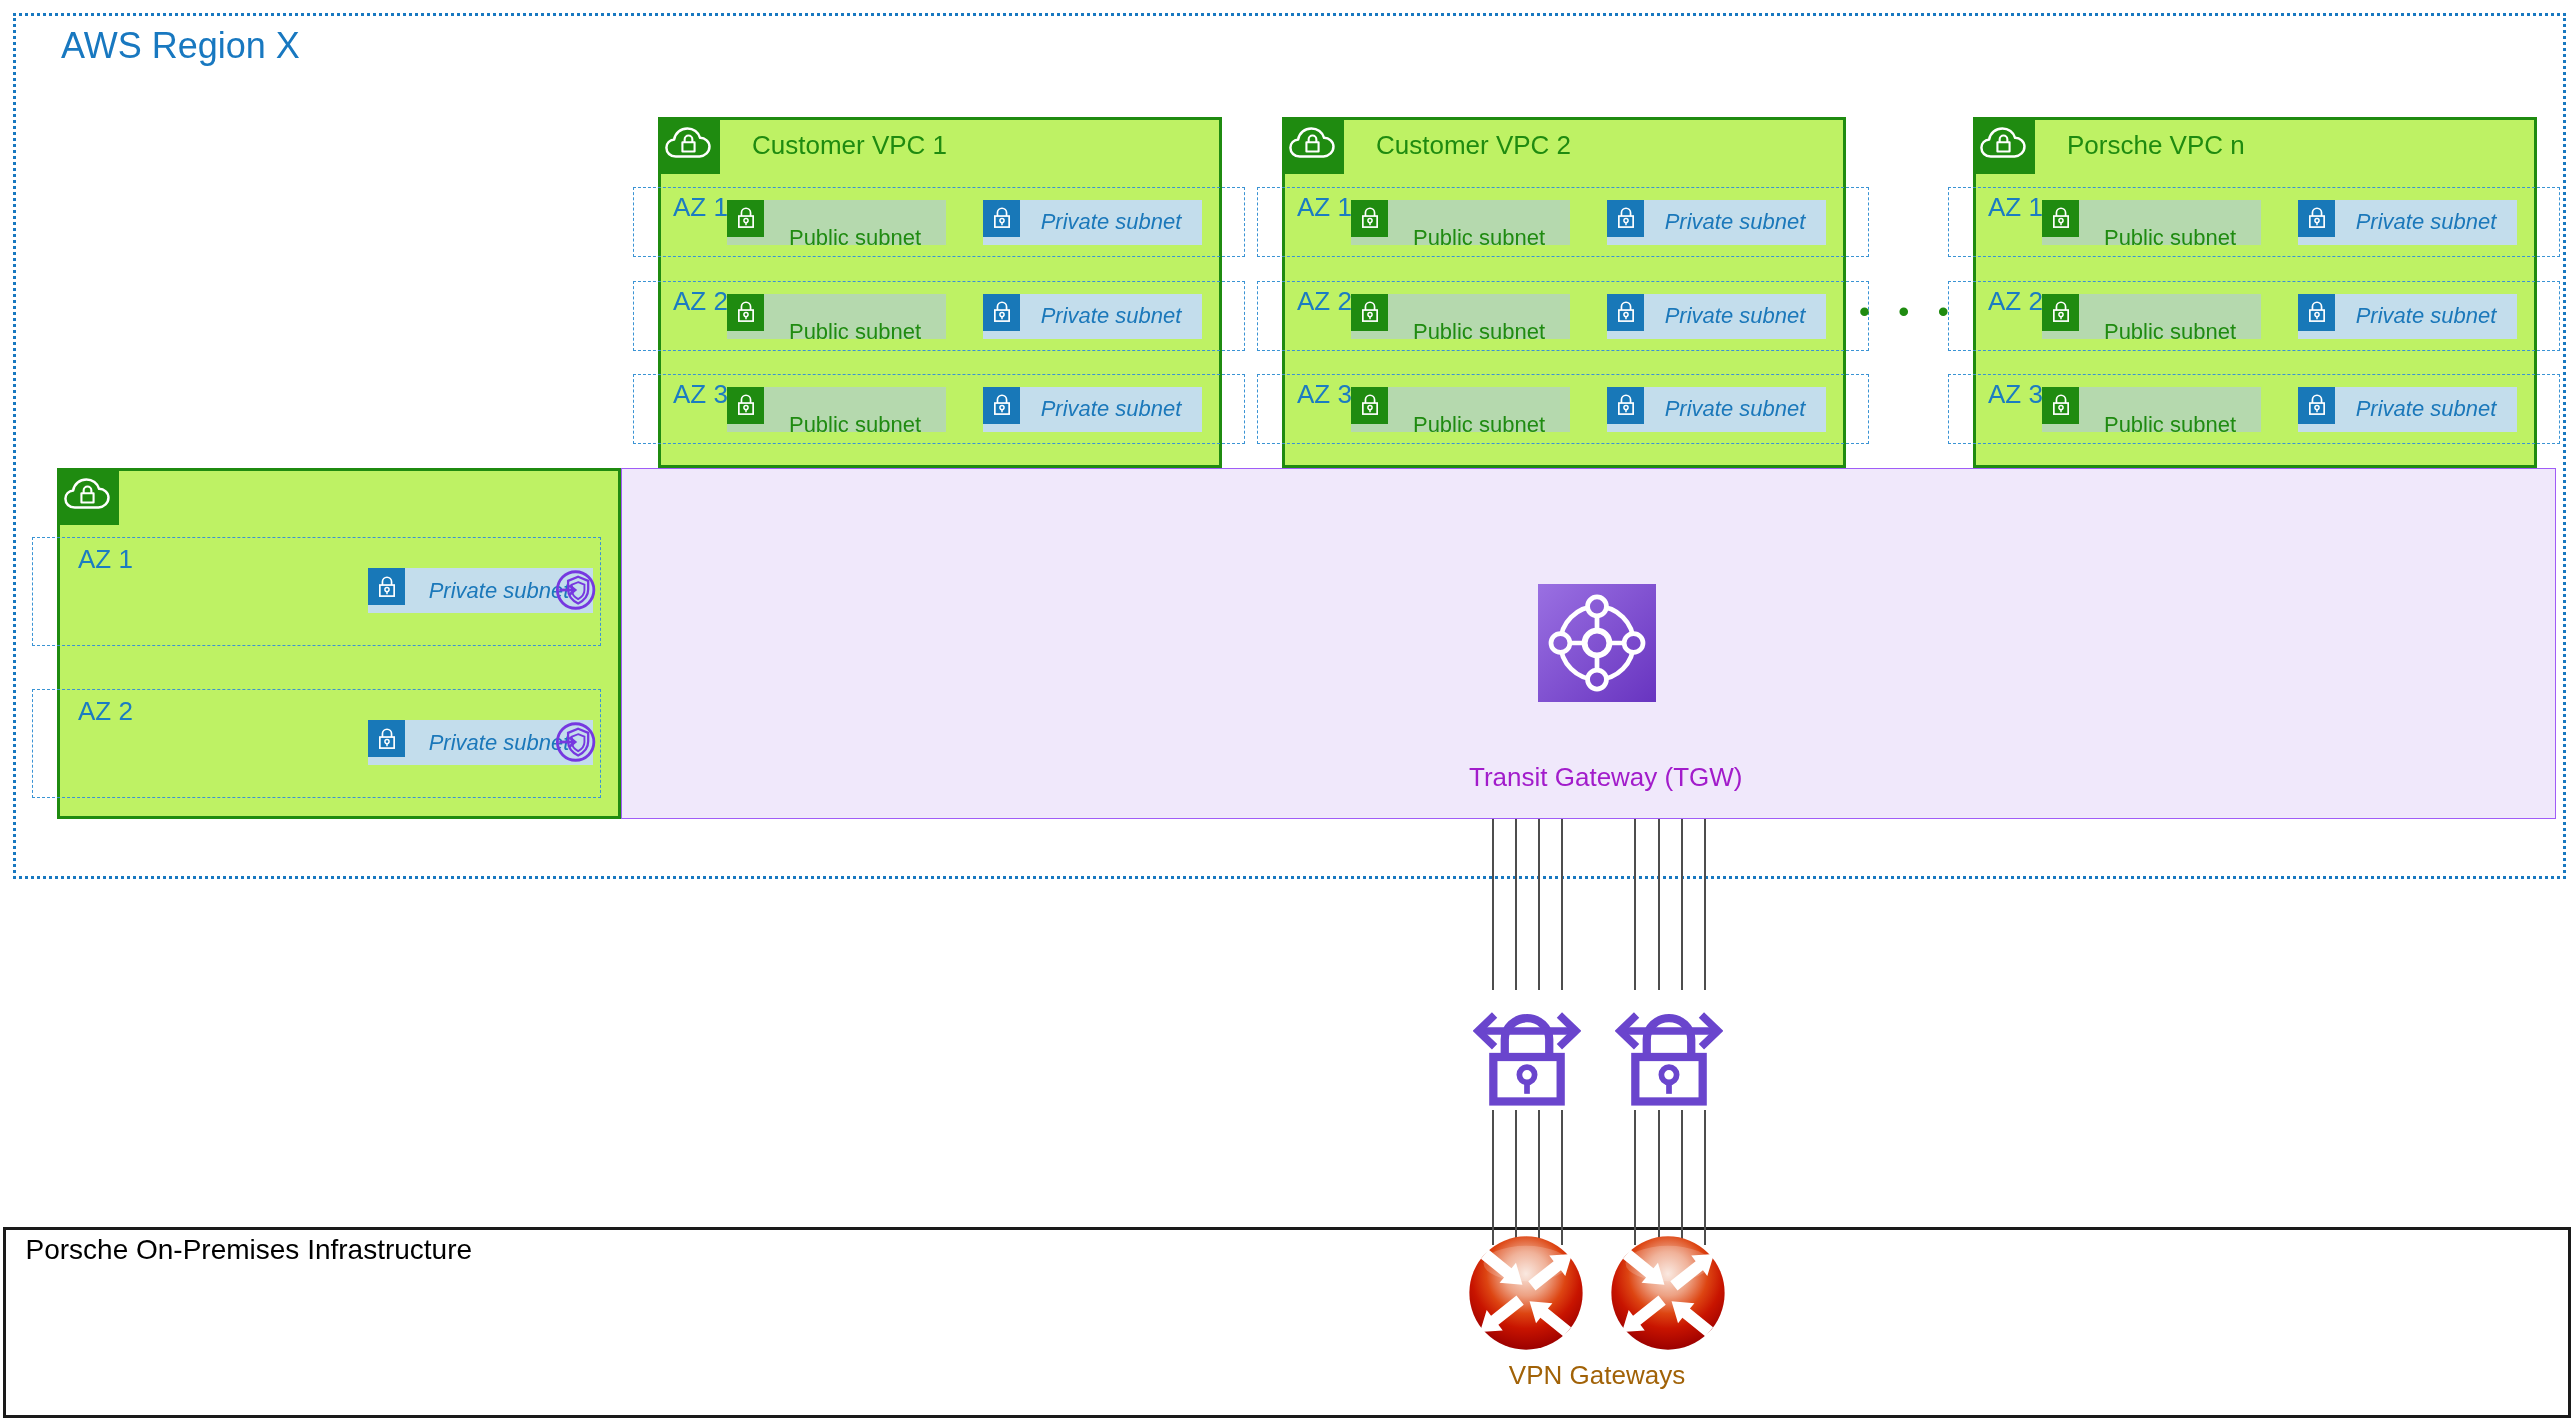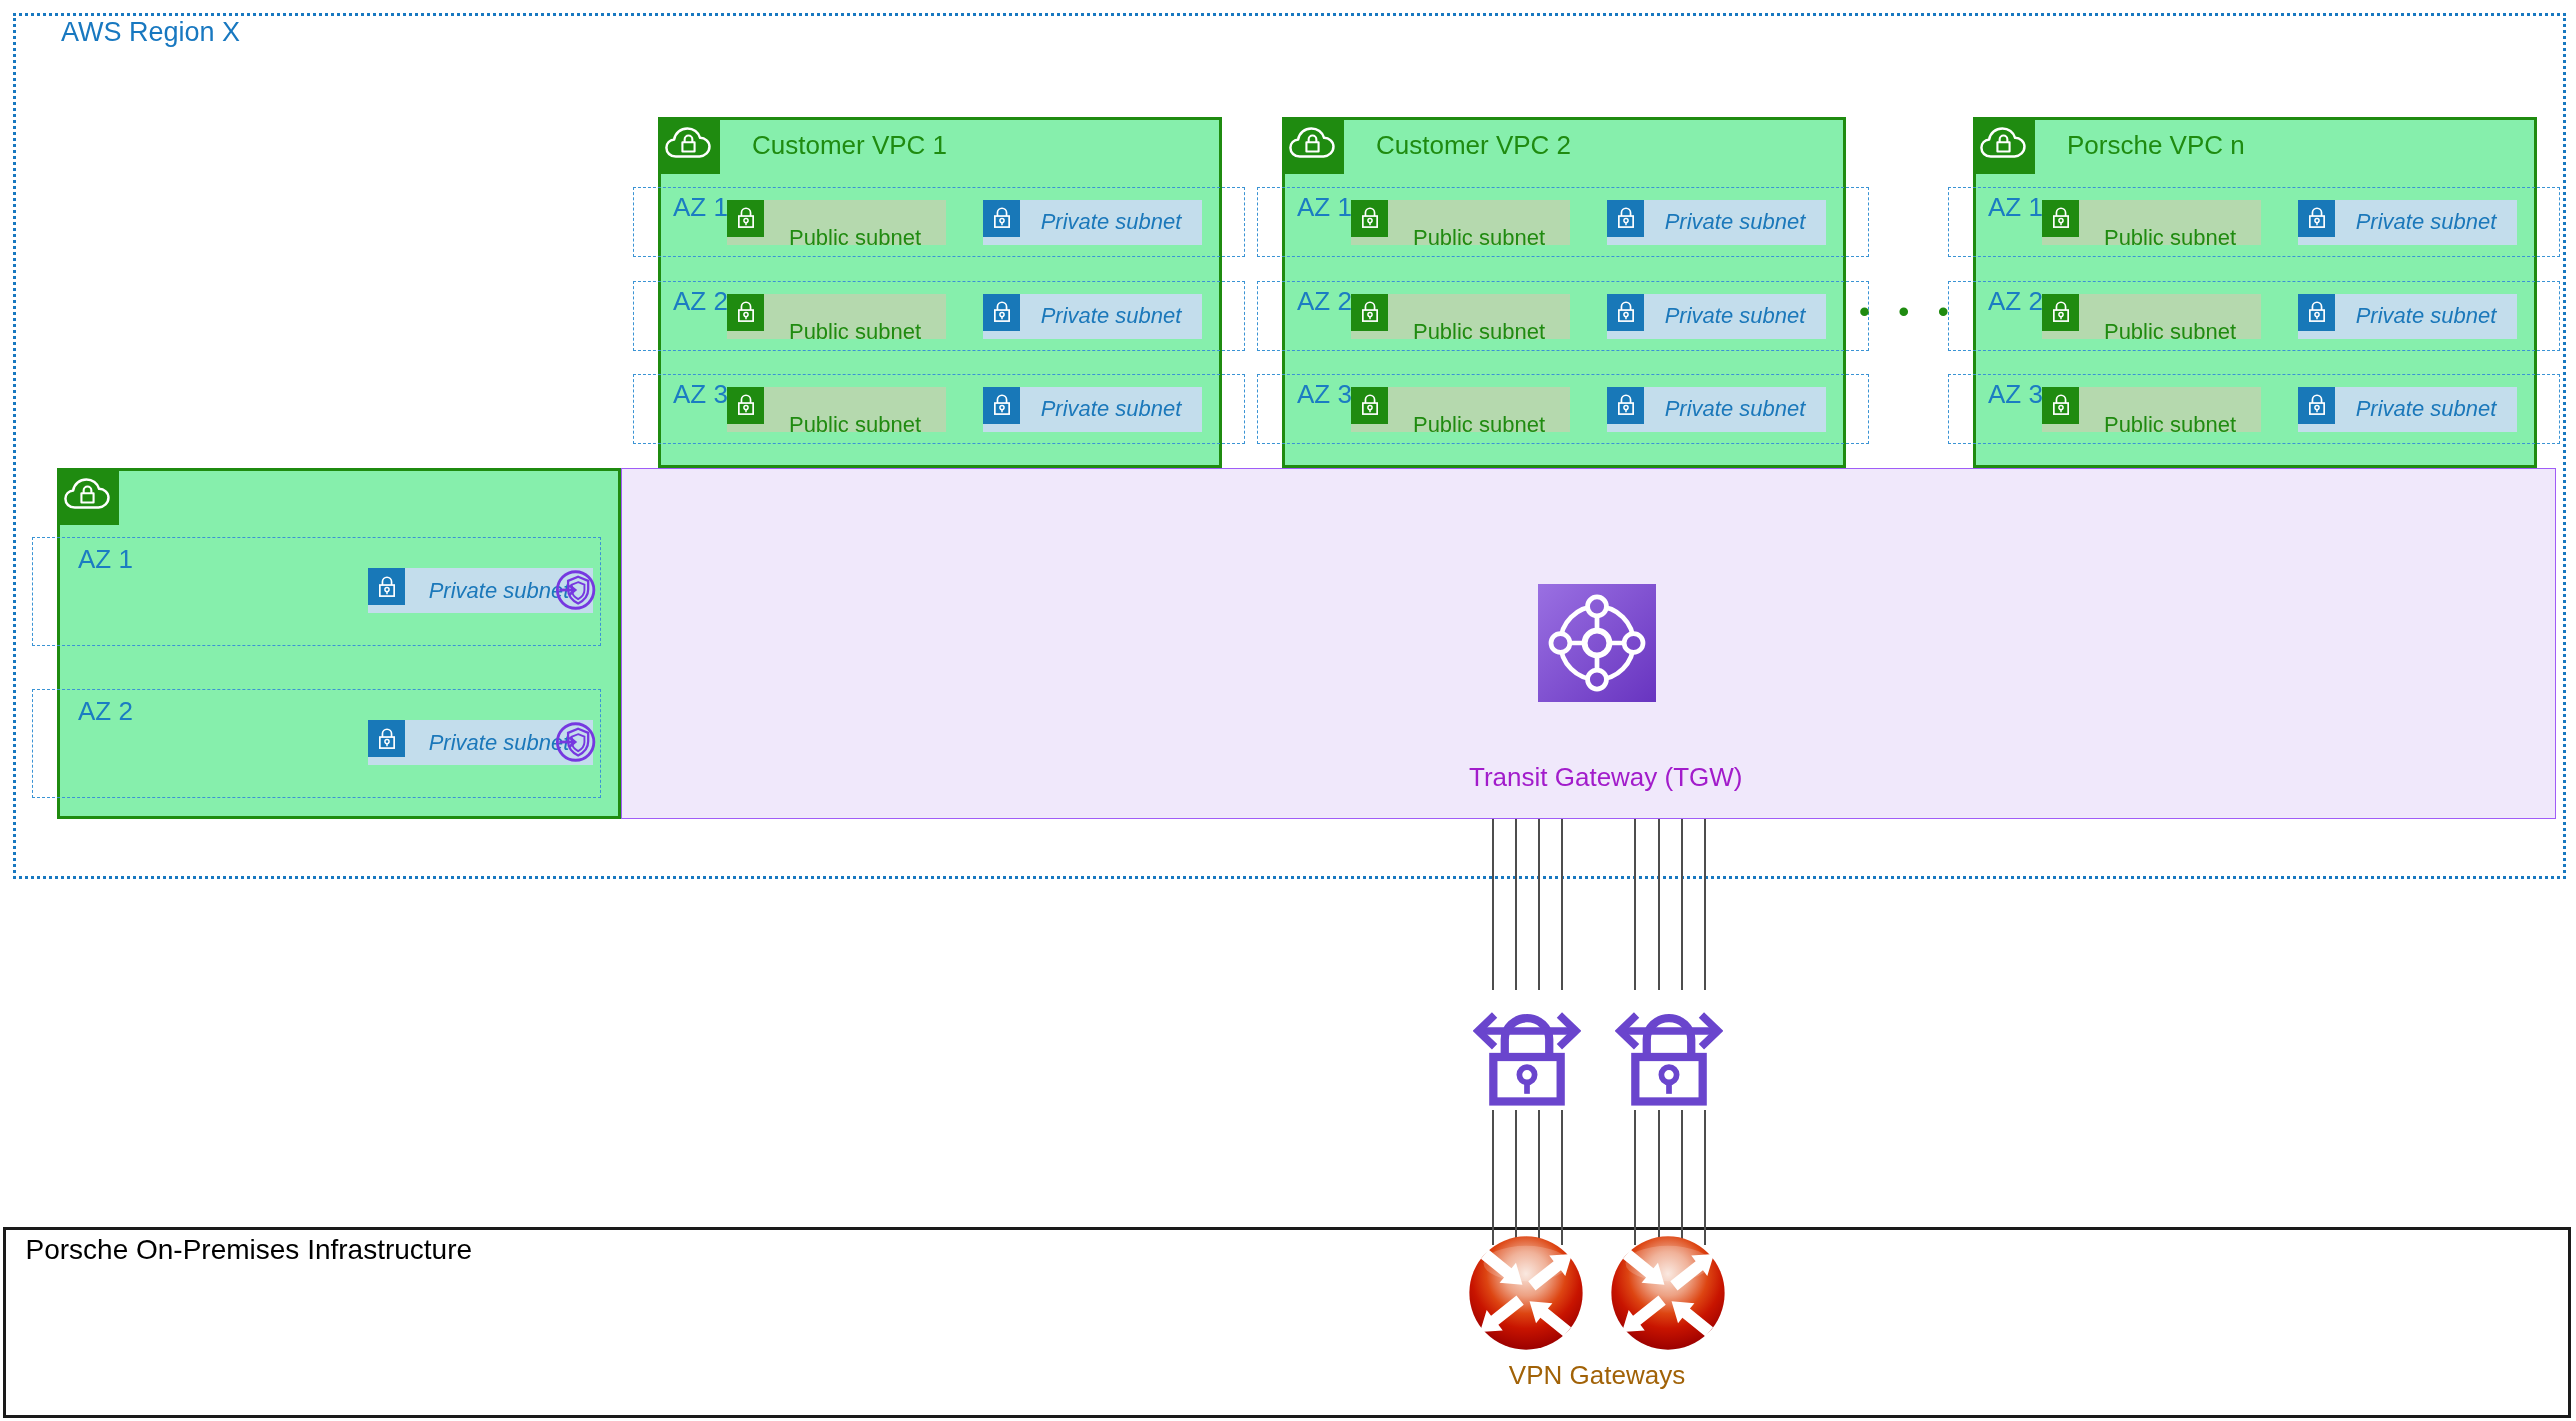--- a/index.html
+++ b/index.html
@@ -11,30 +11,30 @@
     --line_gray:#4d4d4d; --onprem_black:#1a1a1a;
   }
   html,body{margin:0;padding:0;background:#fff;}
   #stage{
     position:relative; width:2576px; height:1421px; overflow:hidden;
     font-family:"Liberation Sans", sans-serif; background:#fff;
   }
   
   .region{position:absolute; left:13px; top:13px; width:2553px; height:866px;
     border:3.2px dotted var(--region_blue); box-sizing:border-box;}
-  .region-label{position:absolute; left:45px; top:1px; font-size:27px; color:var(--region_blue); white-space:nowrap;}
+  .region-label{position:absolute; left:45px; top:9px; font-size:36px; color:var(--region_blue); white-space:nowrap;}
   
   .band{position:absolute; left:621px; top:468px; width:1935px; height:351px;
     background:var(--band_fill); border:1.9px solid var(--band_border); box-sizing:border-box;}
   .tgw-icon{position:absolute; left:916px; top:115px; width:118px; height:118px;}
   .tgw-label{position:absolute; left:847px; top:293px; width:258px; text-align:center;
     font-size:26px; color:var(--tgw_label); white-space:nowrap;}
   
   .vpc{position:absolute; top:117px; width:564px; height:351px;
-    border:3.2px solid var(--green); box-sizing:border-box; background:#86efac;}
+    border:3.2px solid var(--green); box-sizing:border-box; background:#bef264;}
   .vpc.service{left:57px; top:468px; height:351px;}
   .vpc-icon{position:absolute; left:-3.2px; top:-3.2px; width:62px; height:57px;
     background:var(--green); display:flex; align-items:center; justify-content:center; color:#fff;}
   .vpc-icon svg{width:53px; height:49px;}
   .vpc-title{position:absolute; left:91px; top:9px; margin:0; font-weight:normal;
     font-size:26px; line-height:33px; color:var(--green); white-space:nowrap;}
   
   .az{position:absolute; left:-28px; width:612px; height:70px;
     border:1.9px dashed var(--dash_blue); box-sizing:border-box;}
   .az.r1{top:67px}.az.r2{top:161px}.az.r3{top:254px}

